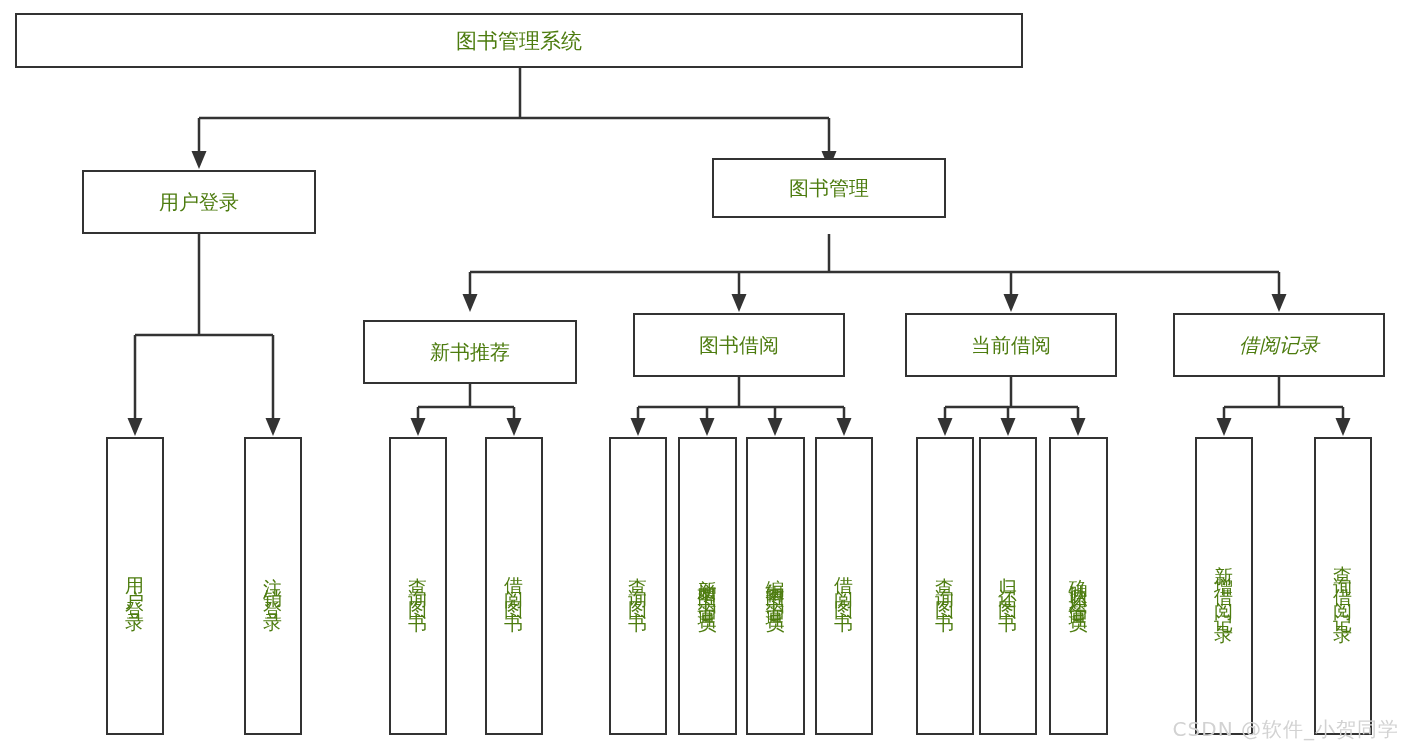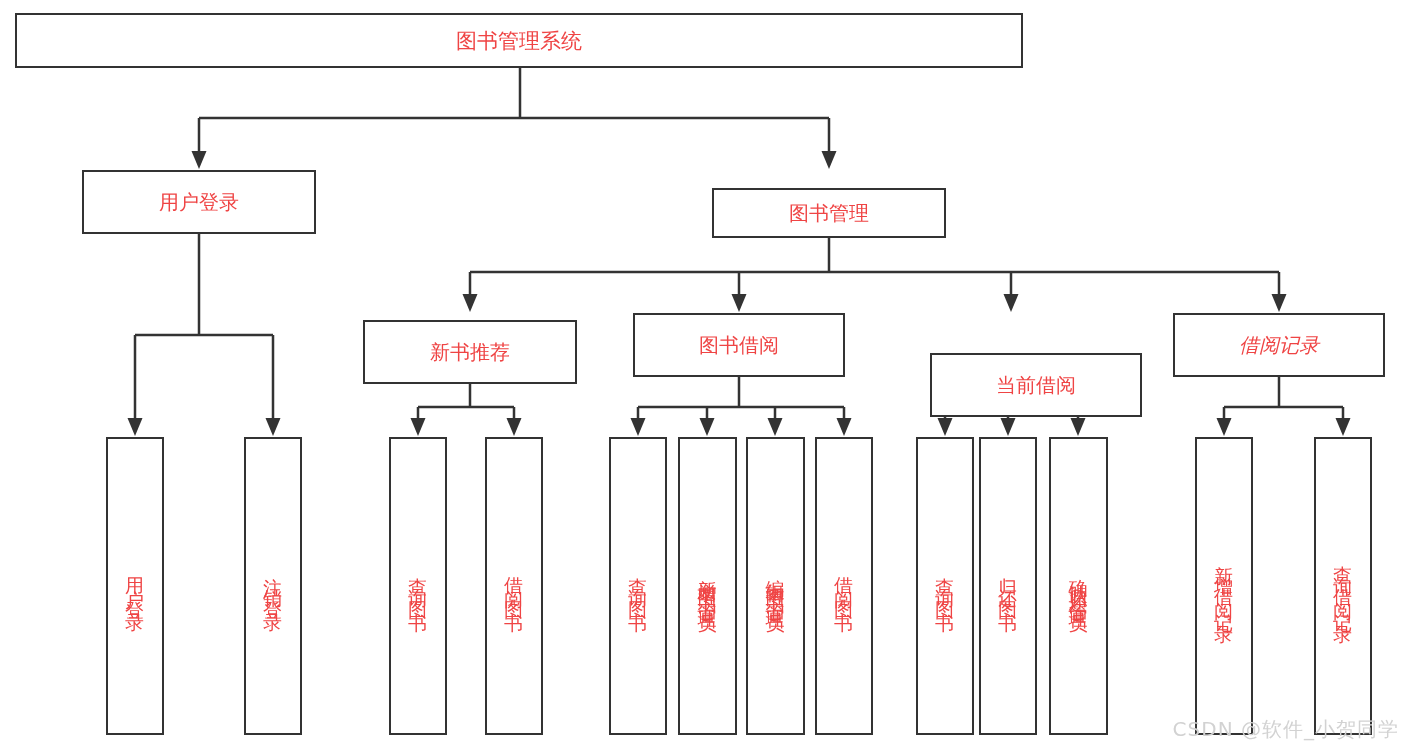--- a/index.html
+++ b/index.html
@@ -22,21 +22,21 @@
     position: absolute;
     box-sizing: border-box;
     background: #ffffff;
     border: 2.5px solid #333333;
     display: flex;
     align-items: center;
     justify-content: center;
     z-index: 2;
   }
   .node .lbl {
-    color: #ef4444;
+    color: #4d7c0f;
     white-space: nowrap;
   }
   .root-node .lbl  { font-size: 21px; }
   .branch-node .lbl{ font-size: 20px; }
   .leaf-node .lbl {
     writing-mode: vertical-rl;
     text-orientation: mixed;
     font-size: 19px;
     line-height: 1;
   }
@@ -124,31 +124,31 @@
     </g>
   </svg>
 
   <div class="node root-node" style="left:15px; top:13px; width:1008px; height:55px;">
     <span class="lbl">图书管理系统</span>
   </div>
 
   <div class="node branch-node" style="left:82px; top:170px; width:234px; height:64px;">
     <span class="lbl">用户登录</span>
   </div>
-  <div class="node branch-node" style="left:712px; top:188px; width:234px; height:50px;">
+  <div class="node branch-node" style="left:712px; top:158px; width:234px; height:60px;">
     <span class="lbl">图书管理</span>
   </div>
 
   <div class="node branch-node" style="left:363px; top:320px; width:214px; height:64px;">
     <span class="lbl">新书推荐</span>
   </div>
   <div class="node branch-node" style="left:633px; top:313px; width:212px; height:64px;justify-content:center;">
     <span class="lbl">图书借阅</span>
   </div>
-  <div class="node branch-node" style="left:930px; top:313px; width:212px; height:64px;margin-top:40px;">
+  <div class="node branch-node" style="left:905px; top:313px; width:212px; height:64px;">
     <span class="lbl">当前借阅</span>
   </div>
   <div class="node branch-node" style="left:1173px; top:313px; width:212px; height:64px;font-style:italic;">
     <span class="lbl">借阅记录</span>
   </div>
 
   <div class="node leaf-node" style="left:106px; top:437px; width:58px; height:298px;">
     <span class="lbl ls-wide">用户登录</span>
   </div>
   <div class="node leaf-node" style="left:244px; top:437px; width:58px; height:298px;">

